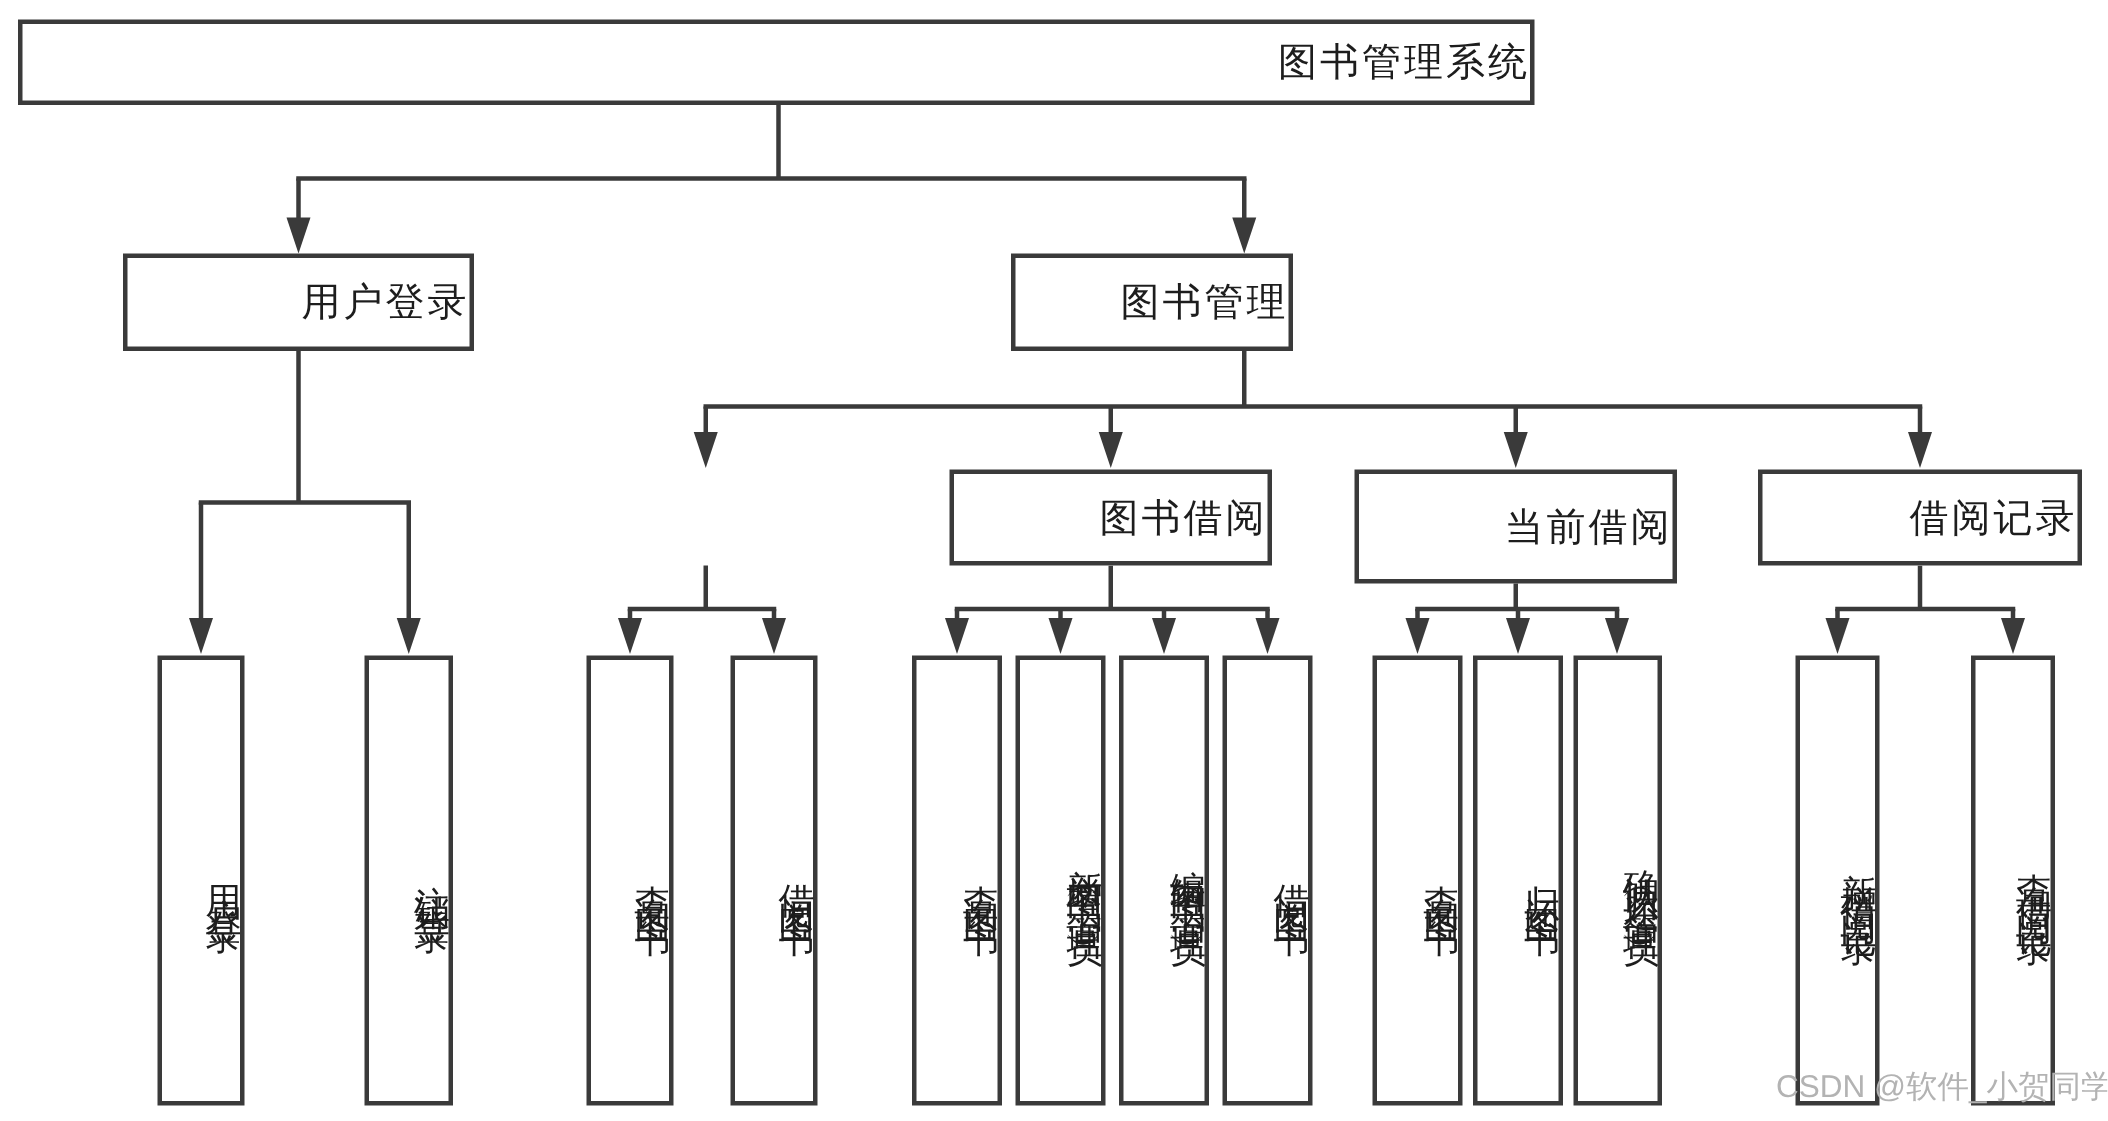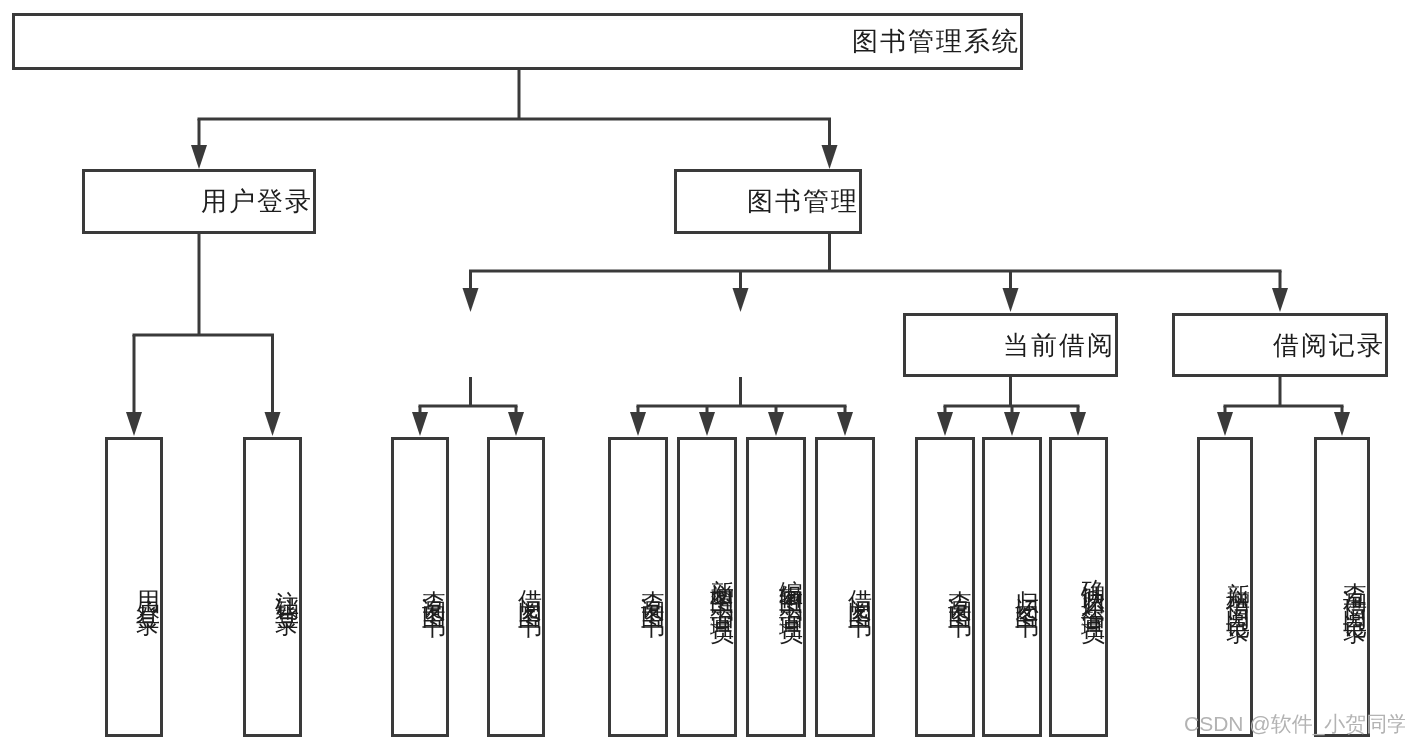--- a/index.html
+++ b/index.html
@@ -125,21 +125,24 @@
     <span class="hlabel">图书管理系统</span>
   </div>
 
   <div class="box" style="left:82px; top:169px; width:234px; height:65px;">
     <span class="hlabel">用户登录</span>
   </div>
   <div class="box" style="left:674px; top:169px; width:188px; height:65px;">
     <span class="hlabel">图书管理</span>
   </div>
 
-  <div class="box" style="left:903px; top:313px; width:215px; height:64px;">
+  <div class="box" style="left:633px; top:313px; width:215px; height:64px;">
+    <span class="hlabel">图书借阅</span>
+  </div>
+  <div class="box" style="left:903px; top:313px; width:215px; height:76px;">
     <span class="hlabel">当前借阅</span>
   </div>
   <div class="box" style="left:1172px; top:313px; width:216px; height:64px;">
     <span class="hlabel">借阅记录</span>
   </div>
 
   <div class="box" style="left:105px; top:437px; width:58px; height:300px;">
     <span class="vlabel">用户登录</span>
   </div>
   <div class="box" style="left:243px; top:437px; width:59px; height:300px;">

